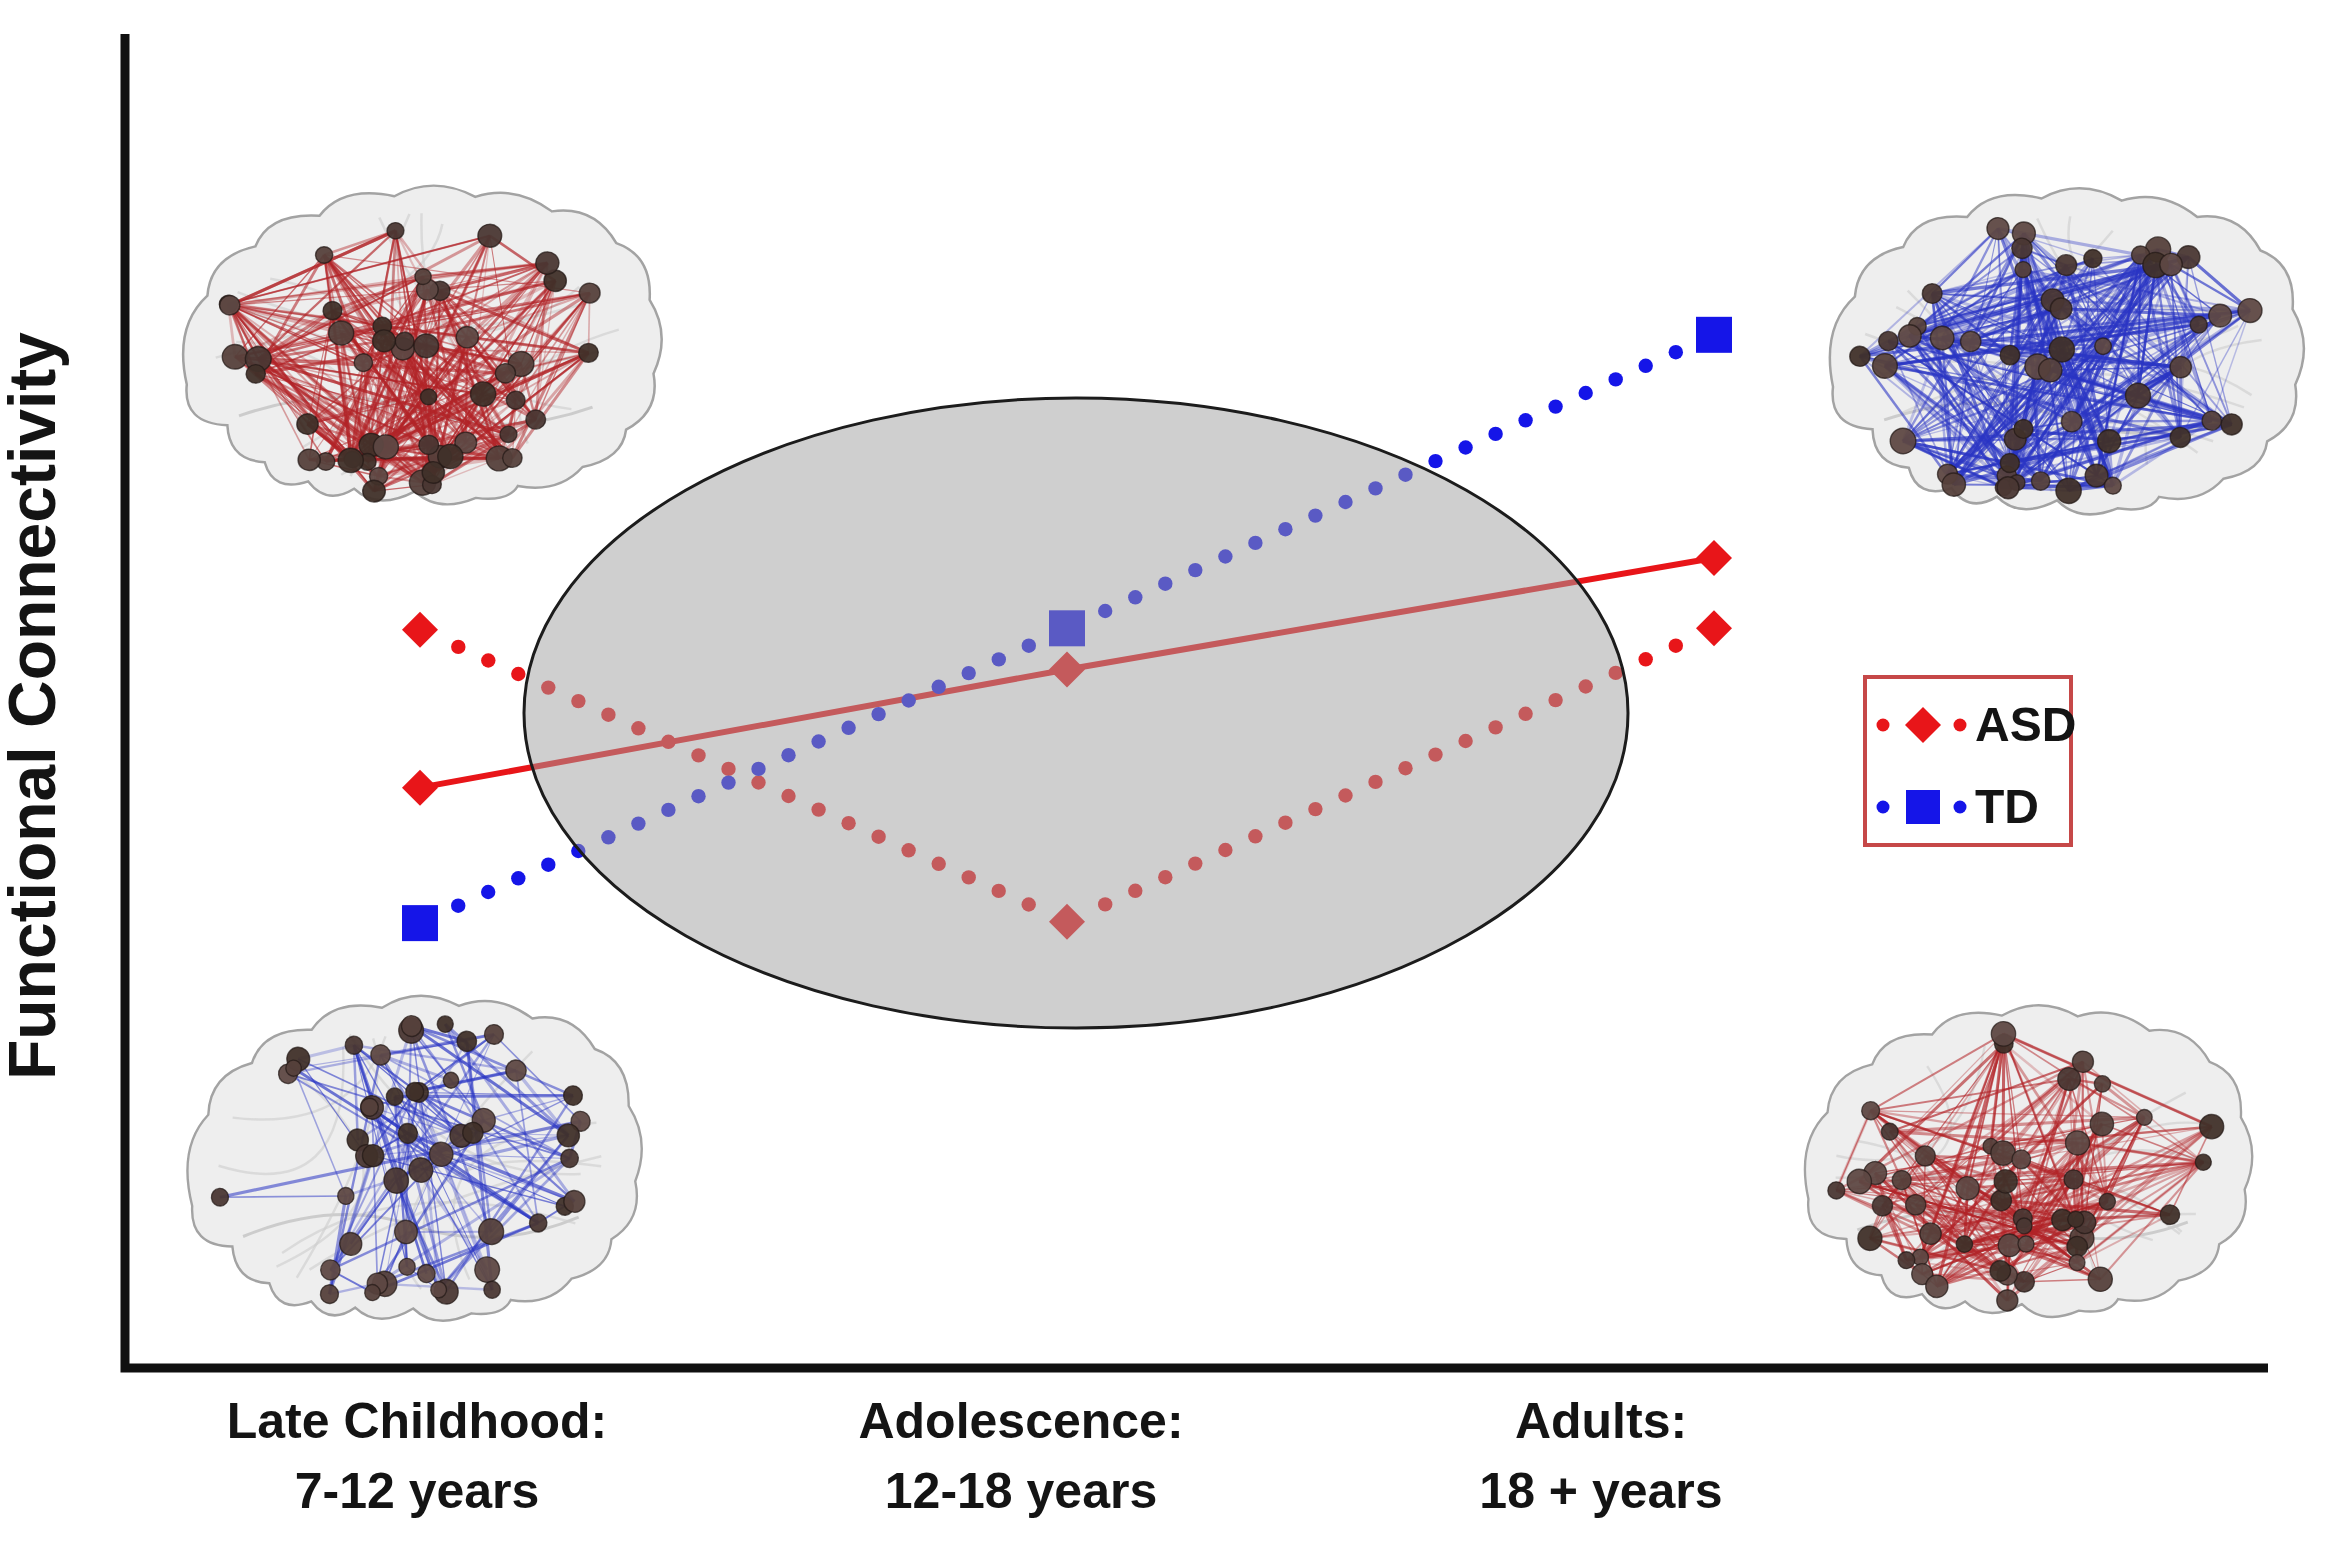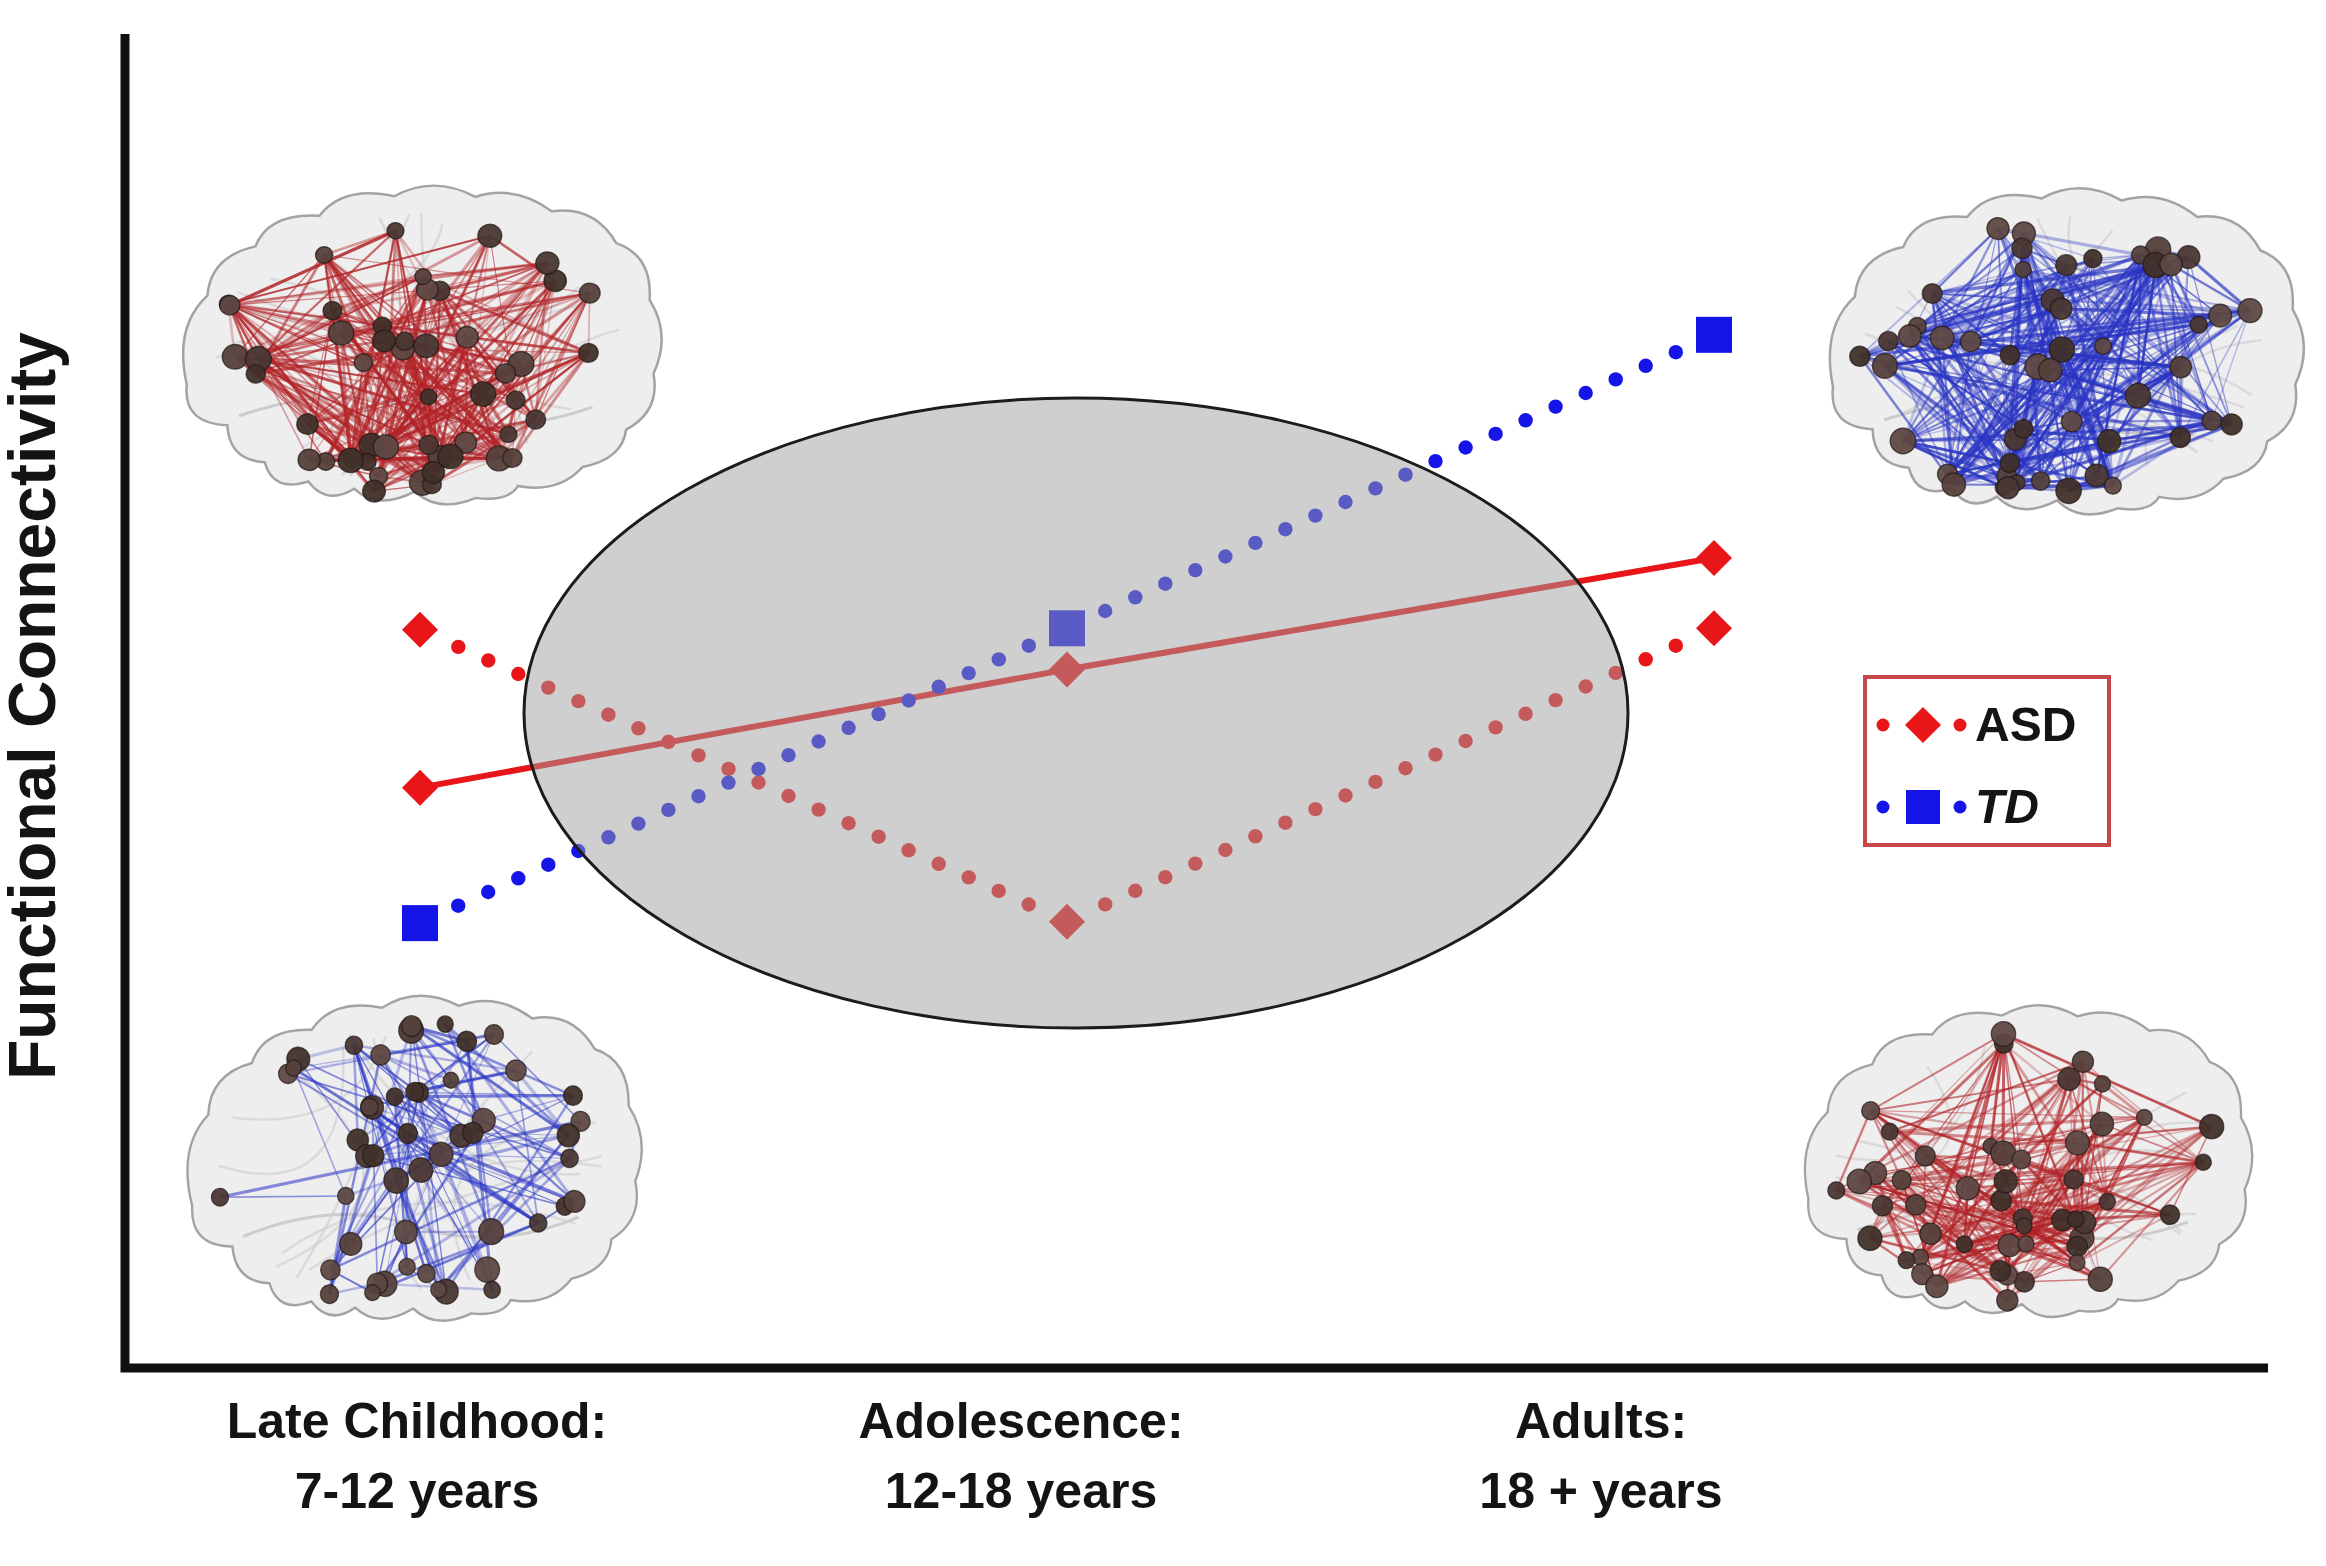--- a/index.html
+++ b/index.html
@@ -16,32 +16,32 @@
   #plot text{
     font-family:"Liberation Sans", sans-serif;
     font-weight:bold;
     fill:#141414;
   }
   .ylabel-text{font-size:66px;}
   .tick-text{font-size:50px;}
   .legend{
     position:absolute;
     left:1863px;top:675px;
-    width:248px;height:172px;
+    width:210px;height:172px;
     box-sizing:border-box;
     border:4px solid #c64848;
     background:#ffffff;
   }
   .legend-row{
     position:absolute;
     left:8px;height:44px;
     display:flex;align-items:center;
   }
   .legend-row.row0{top:24px;}
-  .legend-row.row1{top:106px;font-style:italic;}
+  .legend-row.row1{top:106px;}
   .legend-marker{width:92px;height:44px;display:inline-block;}
   .legend-marker svg{width:92px;height:44px;display:block;}
   .legend-label{
     font-size:48px;font-weight:bold;color:#141414;
     margin-left:8px;line-height:44px;
   }
 </style>
 </head>
 <body>
 

